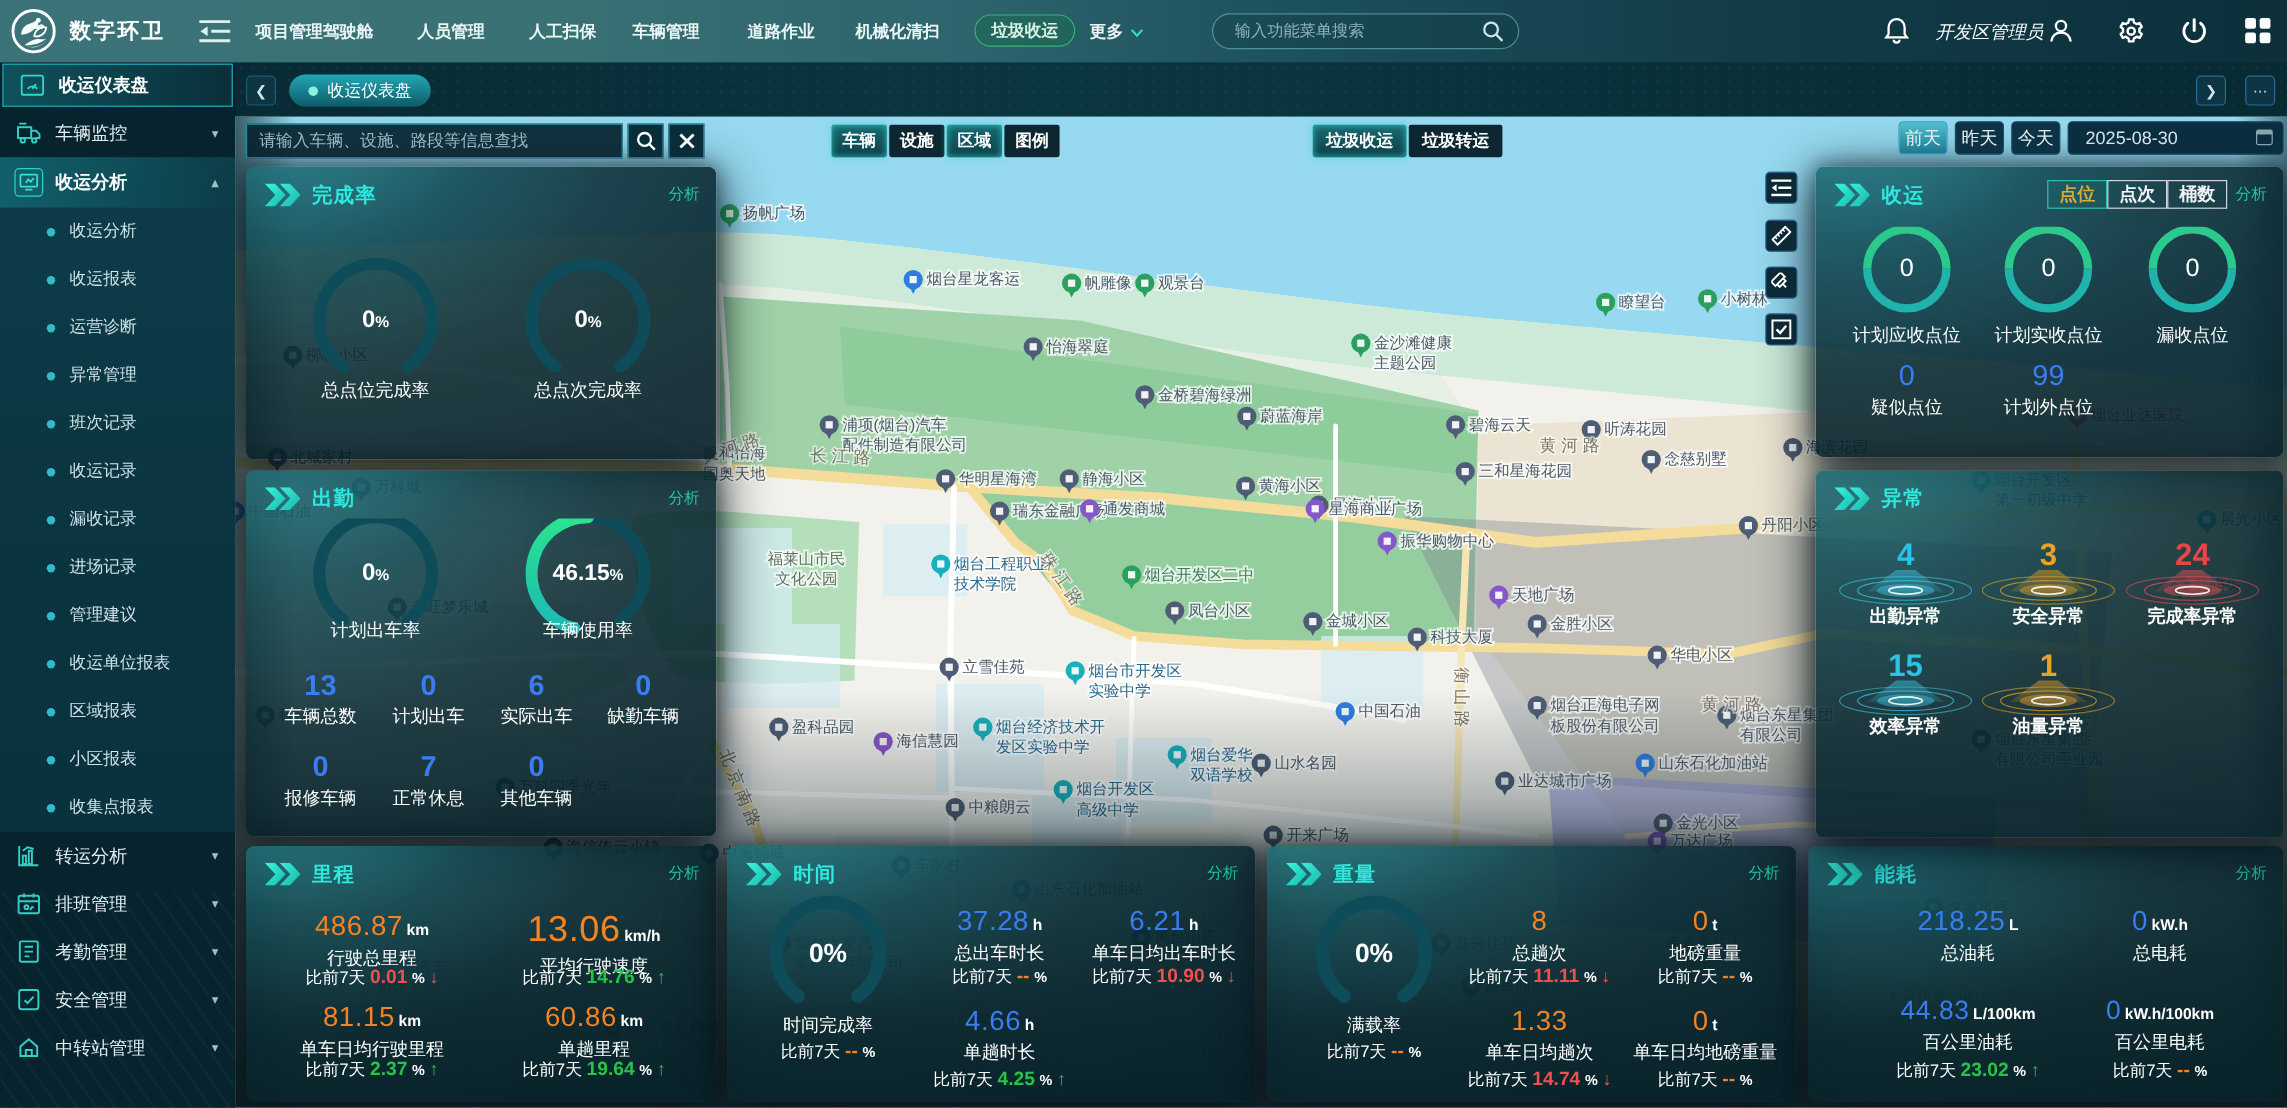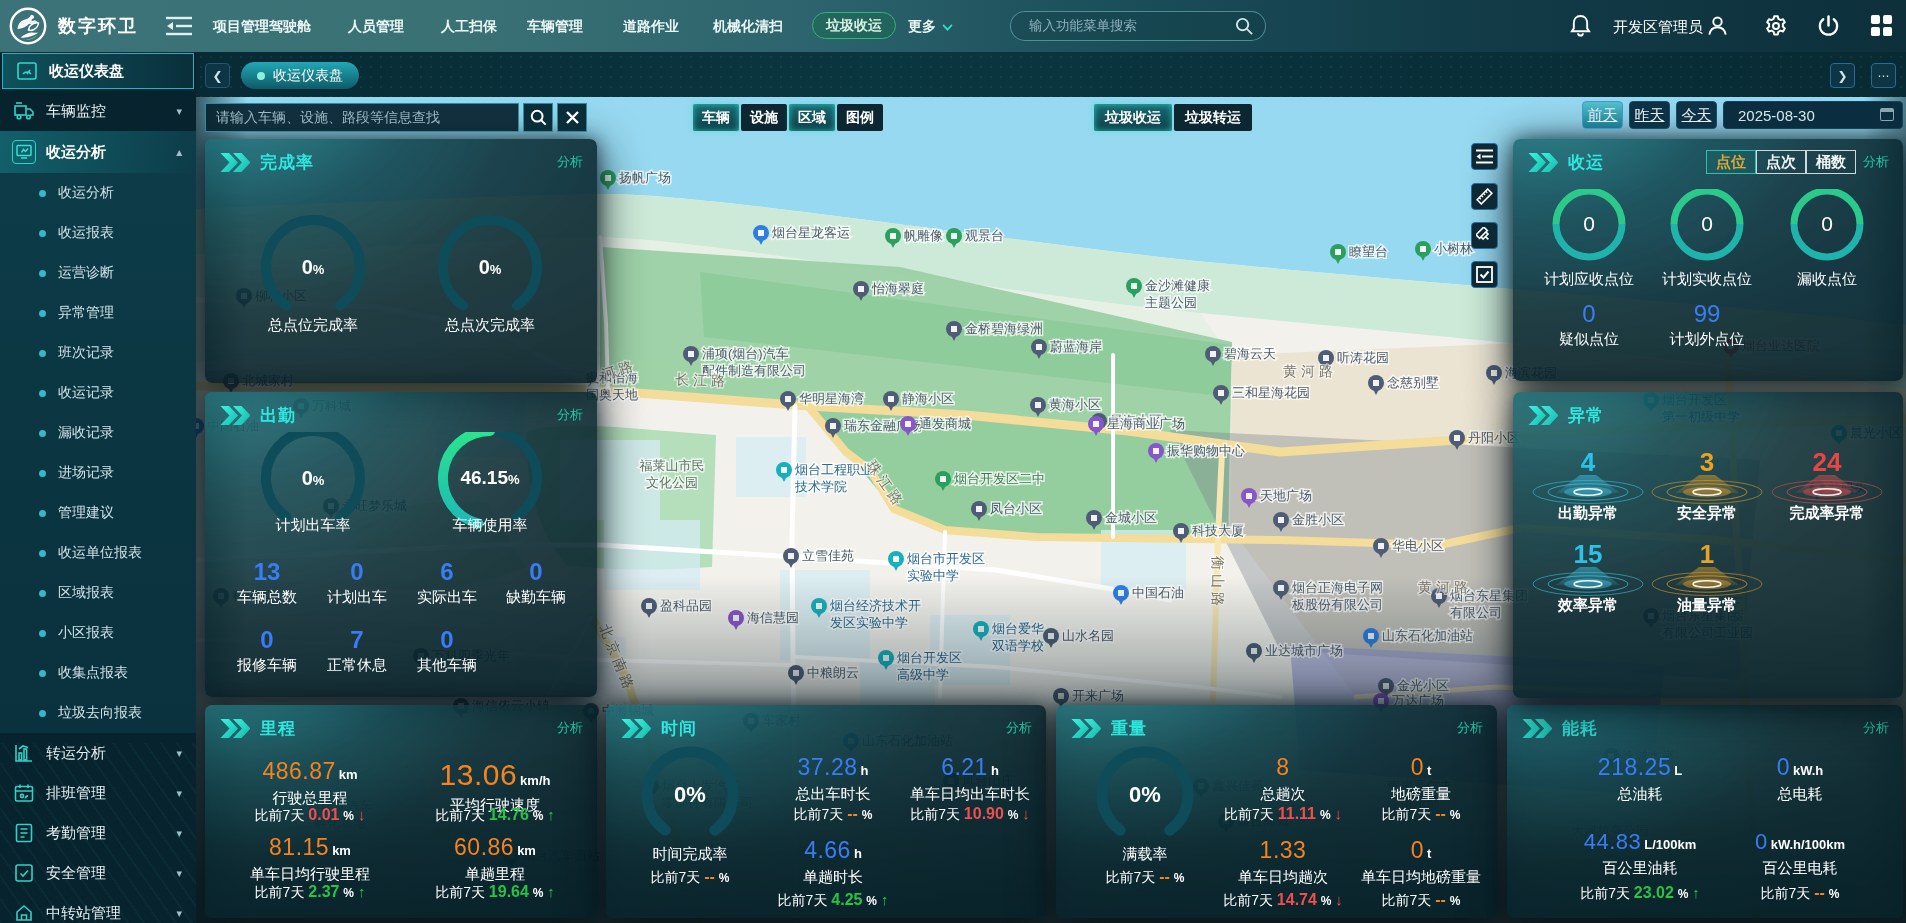--- a/index.html
+++ b/index.html
@@ -10,21 +10,21 @@
 #logo{position:absolute;left:8px;top:6px;width:40px;height:40px;}
 #brand{position:absolute;left:58px;top:14px;color:#fff;font-size:18px;font-weight:bold;letter-spacing:2px;}
 #collapse{position:absolute;left:166px;top:16px;}
 .ni{position:absolute;top:18px;color:#eaf6f4;font-size:14px;font-weight:bold;white-space:nowrap;}
 .pill{position:absolute;top:12px;border:1px solid #35b37a;background:rgba(24,108,78,.45);border-radius:14px;
  height:27px;line-height:25px;padding:0 13px;color:#d8f2e2;font-size:14px;font-weight:bold;}
 #searchbox{position:absolute;left:1010px;top:11px;width:256px;height:30px;border:1px solid rgba(125,200,210,.55);border-radius:16px;
  display:flex;align-items:center;color:#8fb2bc;font-size:13.5px;padding-left:18px;background:rgba(10,50,60,.25);}
 #searchbox svg{margin-left:auto;margin-right:12px;}
 .tico{position:absolute;top:14px;}
-#usr{position:absolute;top:18px;left:1613px;color:#fff;font-size:15px;}
+#usr{position:absolute;top:18px;left:1613px;color:#fff;font-size:15px;font-style:italic;}
 
 #sidebar{position:absolute;left:0;top:52px;width:196px;height:871px;background:#07242e;z-index:40;}
 .sicon{width:20px;height:20px;margin:0 12px 0 14px;flex:none;}
 #side-active{margin:1px 2px 0 2px;height:36px;border:1px solid #1db6c6;background:linear-gradient(90deg,rgba(21,118,130,.55),rgba(13,70,82,.35));
  display:flex;align-items:center;color:#fff;font-size:15px;font-weight:bold;}
 .sitem{height:40px;display:flex;align-items:center;color:#e4eef0;font-size:15px;position:relative;}
 .sitem .chev{position:absolute;right:14px;color:#9fc0c8;font-size:11px;}
 #subwrap{background:linear-gradient(180deg,#0d3d49,#0a3440 60%,#0a323e);}
 #subwrap .parent{height:42px;display:flex;align-items:center;color:#fff;font-size:15px;font-weight:bold;position:relative;
  background:linear-gradient(90deg,rgba(22,130,140,.5),rgba(10,60,70,.15));}
@@ -52,21 +52,21 @@
 .mbtn{position:absolute;z-index:20;display:flex;}
 .mb{height:27px;padding:0 9px;display:flex;align-items:center;color:#fff;font-size:14px;font-weight:bold;
  background:#0c2731;margin-right:2px;border-radius:2px;}
 .mb.on{background:linear-gradient(180deg,#1a6a72,#0d3f49);box-shadow:0 0 6px rgba(45,220,205,.8) inset,0 0 5px rgba(45,220,205,.5);}
 #msearch{position:absolute;left:9px;top:6px;z-index:20;display:flex;}
 #msinput{width:314px;height:29px;background:rgba(6,34,46,.92);border:1px solid #2a8ca0;color:#9cb9c4;font-size:14px;
  display:flex;align-items:center;padding-left:10px;}
 #msbtn,#mxbtn{width:30px;height:29px;background:#0a2d3a;border:1px solid #2a8ca0;margin-left:4px;display:flex;align-items:center;justify-content:center;color:#fff;}
 #dates{position:absolute;right:3px;top:4px;z-index:20;display:flex;align-items:center;}
 .db{width:41px;height:28px;border-radius:4px;background:#0d3145;border:1px solid #1d4c66;color:#e4eef2;font-size:15px;
- display:flex;align-items:center;justify-content:center;margin-right:6px;text-decoration:underline;}
+ display:flex;align-items:center;justify-content:center;margin-right:6px;}
 .db.on{background:linear-gradient(180deg,#52c0cc,#1a7890);border:1px solid #3a9cc4;}
 #dateinput{width:180px;height:28px;border-radius:4px;background:#0a2e40;border:1px solid #14425a;color:#d6e4ea;font-size:15px;
  display:flex;align-items:center;padding-left:14px;position:relative;}
 #dateinput .cal{position:absolute;right:8px;top:6px;width:14px;height:13px;border:1.5px solid #8aa4b0;border-top-width:4px;border-radius:2px;}
 .sqbtn{position:absolute;z-index:20;width:27px;height:27px;background:#0d2935;border:1.5px solid #2a6aa0;border-radius:4px;
  display:flex;align-items:center;justify-content:center;}
 
 .panel{position:absolute;z-index:10;border-radius:7px;
  background:radial-gradient(95% 160% at 15% -45%,rgba(52,170,180,.5) 0%,rgba(25,105,115,.28) 45%,rgba(10,60,70,0) 70%),radial-gradient(150% 120% at -5% -8%,rgba(28,100,108,.84) 0%,rgba(13,54,62,.86) 38%,rgba(8,38,46,.89) 72%,rgba(7,34,42,.91) 100%);
  box-shadow:0 10px 45px rgba(2,16,22,.9),0 0 18px rgba(2,20,26,.55);}
@@ -188,21 +188,20 @@
         <div class="sub"><span class="dot"></span>异常管理</div>
         <div class="sub"><span class="dot"></span>班次记录</div>
         <div class="sub"><span class="dot"></span>收运记录</div>
         <div class="sub"><span class="dot"></span>漏收记录</div>
         <div class="sub"><span class="dot"></span>进场记录</div>
         <div class="sub"><span class="dot"></span>管理建议</div>
         <div class="sub"><span class="dot"></span>收运单位报表</div>
         <div class="sub"><span class="dot"></span>区域报表</div>
         <div class="sub"><span class="dot"></span>小区报表</div>
         <div class="sub"><span class="dot"></span>收集点报表</div>
-        <div class="sub"><span class="dot"></span>垃圾去向报表</div>
       </div>
 <div class="sitem"><svg class="sicon" viewBox="0 0 20 20">
           <g fill="none" stroke="#35cfc5" stroke-width="1.6">
             <path d="M2 2 V18 H18"></path>
             <rect x="5" y="10" width="2.6" height="7"></rect>
             <rect x="10" y="6" width="2.6" height="11"></rect>
             <path d="M5 6 L9 3 L14 4.5"></path>
           </g>
         </svg>转运分析<span class="chev">▾</span></div>
 <div class="sitem"><svg class="sicon" viewBox="0 0 20 20">

